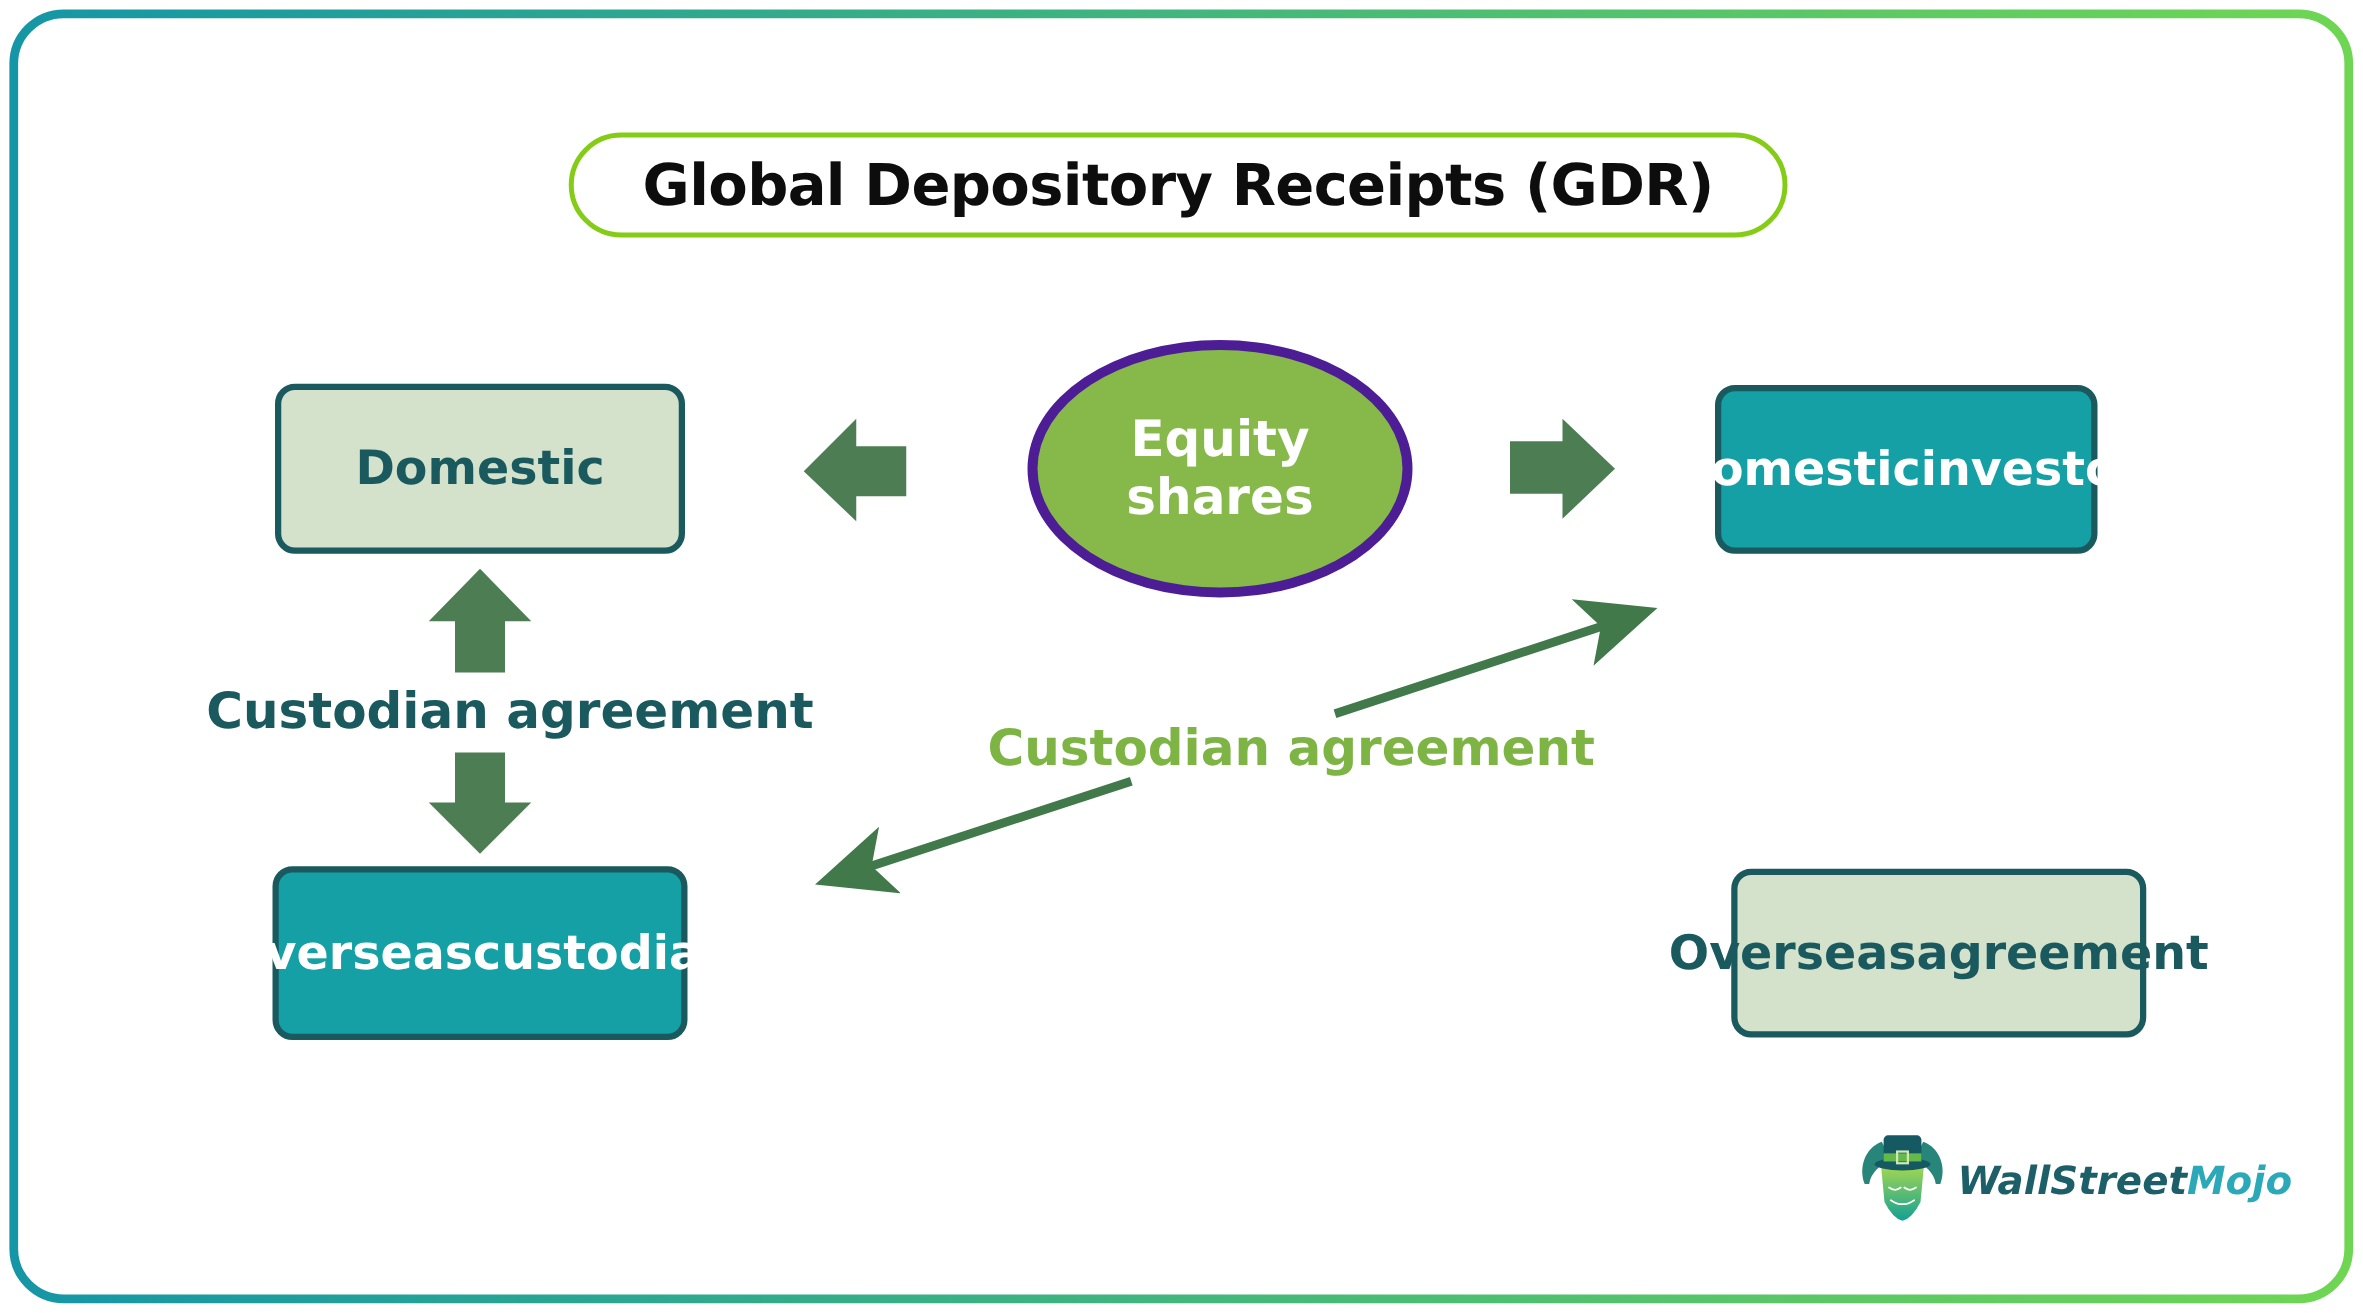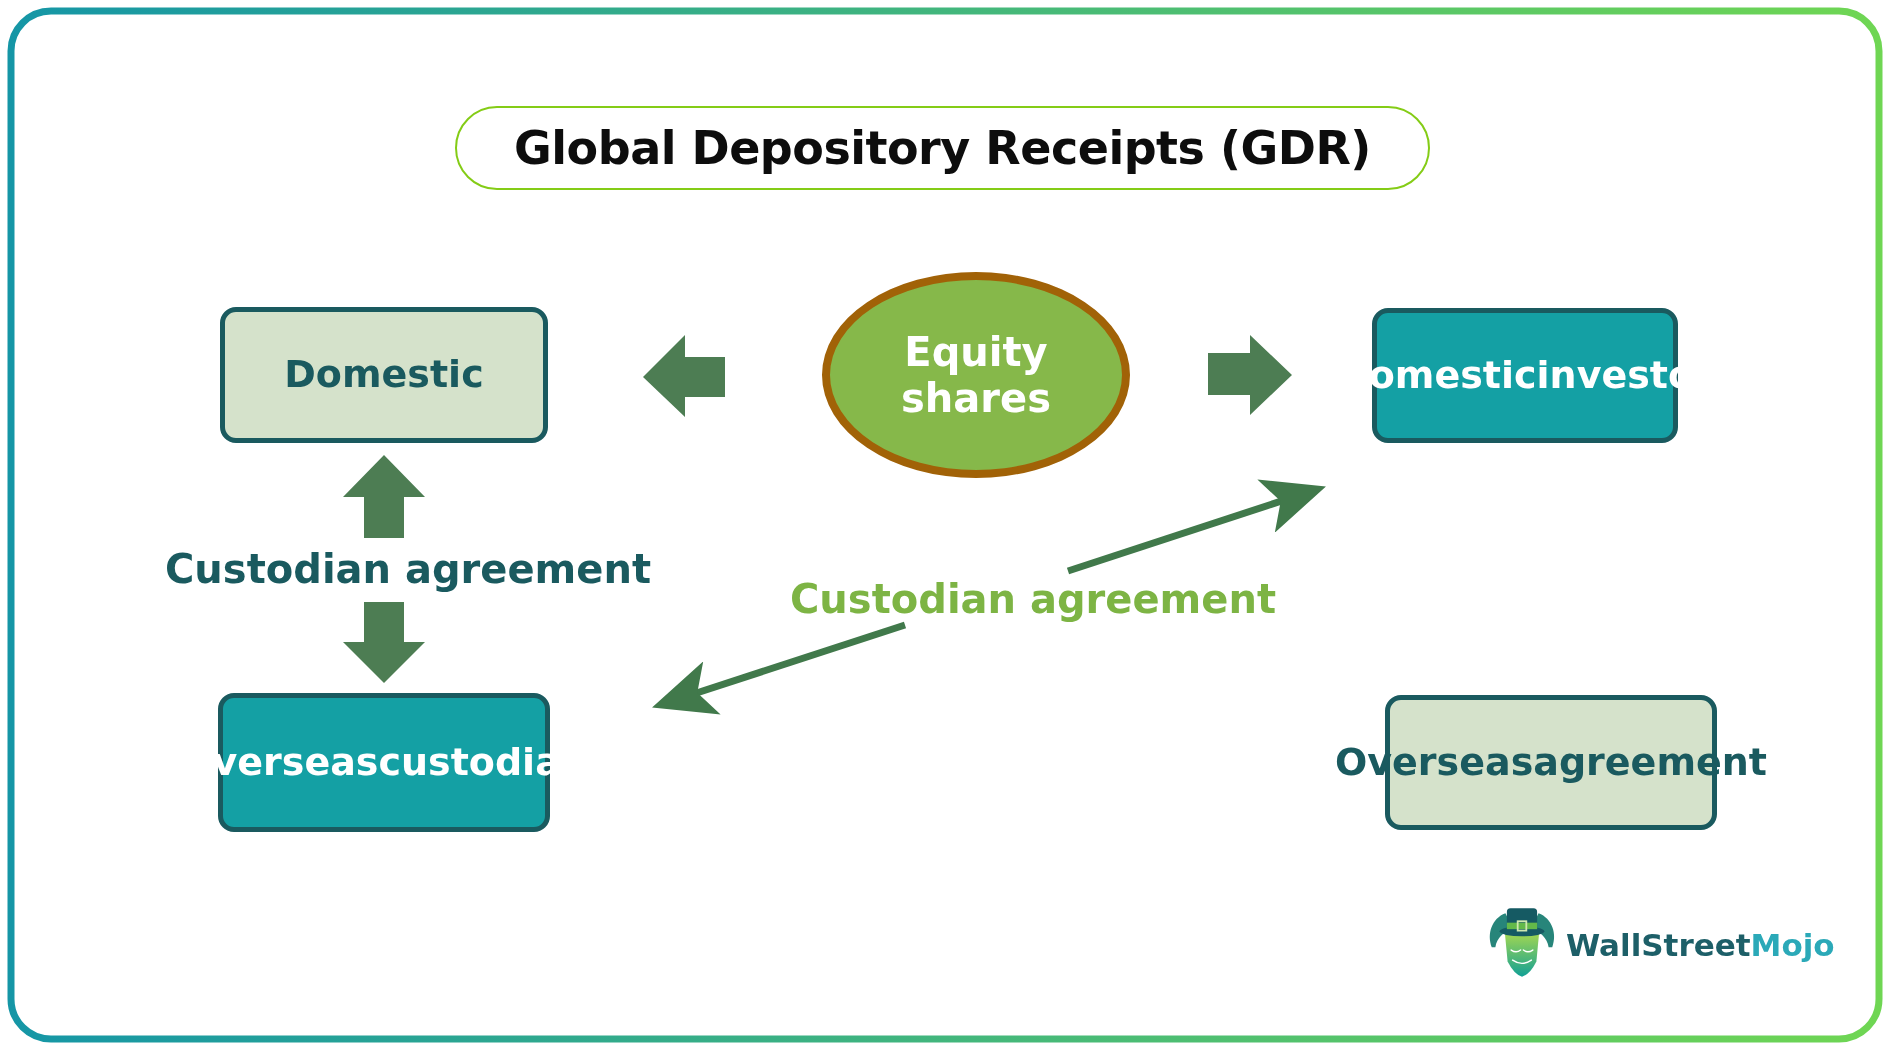--- a/index.html
+++ b/index.html
@@ -18,21 +18,21 @@
   svg.layer {
     position: absolute;
     left: 0; top: 0;
     width: 1890px; height: 1050px;
     pointer-events: none;
   }
   .title-pill {
     position: absolute;
     left: 455px; top: 106px;
     width: 975px; height: 84px;
-    border: 2px solid #84cc16;
+    border: 4px solid #84cc16;
     border-radius: 46px;
     box-sizing: border-box;
     display: flex; align-items: center; justify-content: center;
     font-size: 46px; font-weight: bold; color: #0d0d0d;
     letter-spacing: -0.5px;
     white-space: nowrap;
   }
   .box {
     position: absolute;
     box-sizing: border-box;
@@ -49,21 +49,21 @@
   #box-domestic-company   { left: 220px;  top: 307px; width: 328px; height: 136px; }
   #box-domestic-custodian { left: 1372px; top: 308px; width: 306px; height: 135px; }
   #box-overseas-depository{ left: 218px;  top: 693px; width: 332px; height: 139px; }
   #box-overseas-investor  { left: 1385px; top: 695px; width: 332px; height: 135px; }
   .ellipse {
     position: absolute;
     left: 822px; top: 272px;
     width: 308px; height: 206px;
     box-sizing: border-box;
     background: #86b84a;
-    border: 8px solid #a16207;
+    border: 8px solid #4c1d95;
     border-radius: 50%;
     display: flex; flex-direction: column;
     align-items: center; justify-content: center;
     color: #ffffff; font-size: 40px; font-weight: bold; line-height: 1.15;
     text-align: center;
   }
   .ellipse span { display: block; }
   .agreement-label {
     position: absolute;
     font-size: 40px; font-weight: bold;
@@ -73,21 +73,21 @@
     left: 165px; top: 546px; width: 440px;
     color: #1a5a5f;
   }
   #label-custodian-center {
     left: 790px; top: 576px; width: 440px;
     color: #7db444;
   }
   .logo {
     position: absolute;
     left: 1486px; top: 903px;
-    display: flex; align-items: center;
+    display: flex; align-items: center; font-style: italic;
   }
   .logo .bull { width: 72px; height: 84px; }
   .logo .logo-text {
     margin-left: 8px;
     font-size: 31px; font-weight: bold;
     white-space: nowrap;
   }
   .logo .logo-text .p1 { color: #1d5f68; }
   .logo .logo-text .p2 { color: #2ba9b8; }
 </style>

